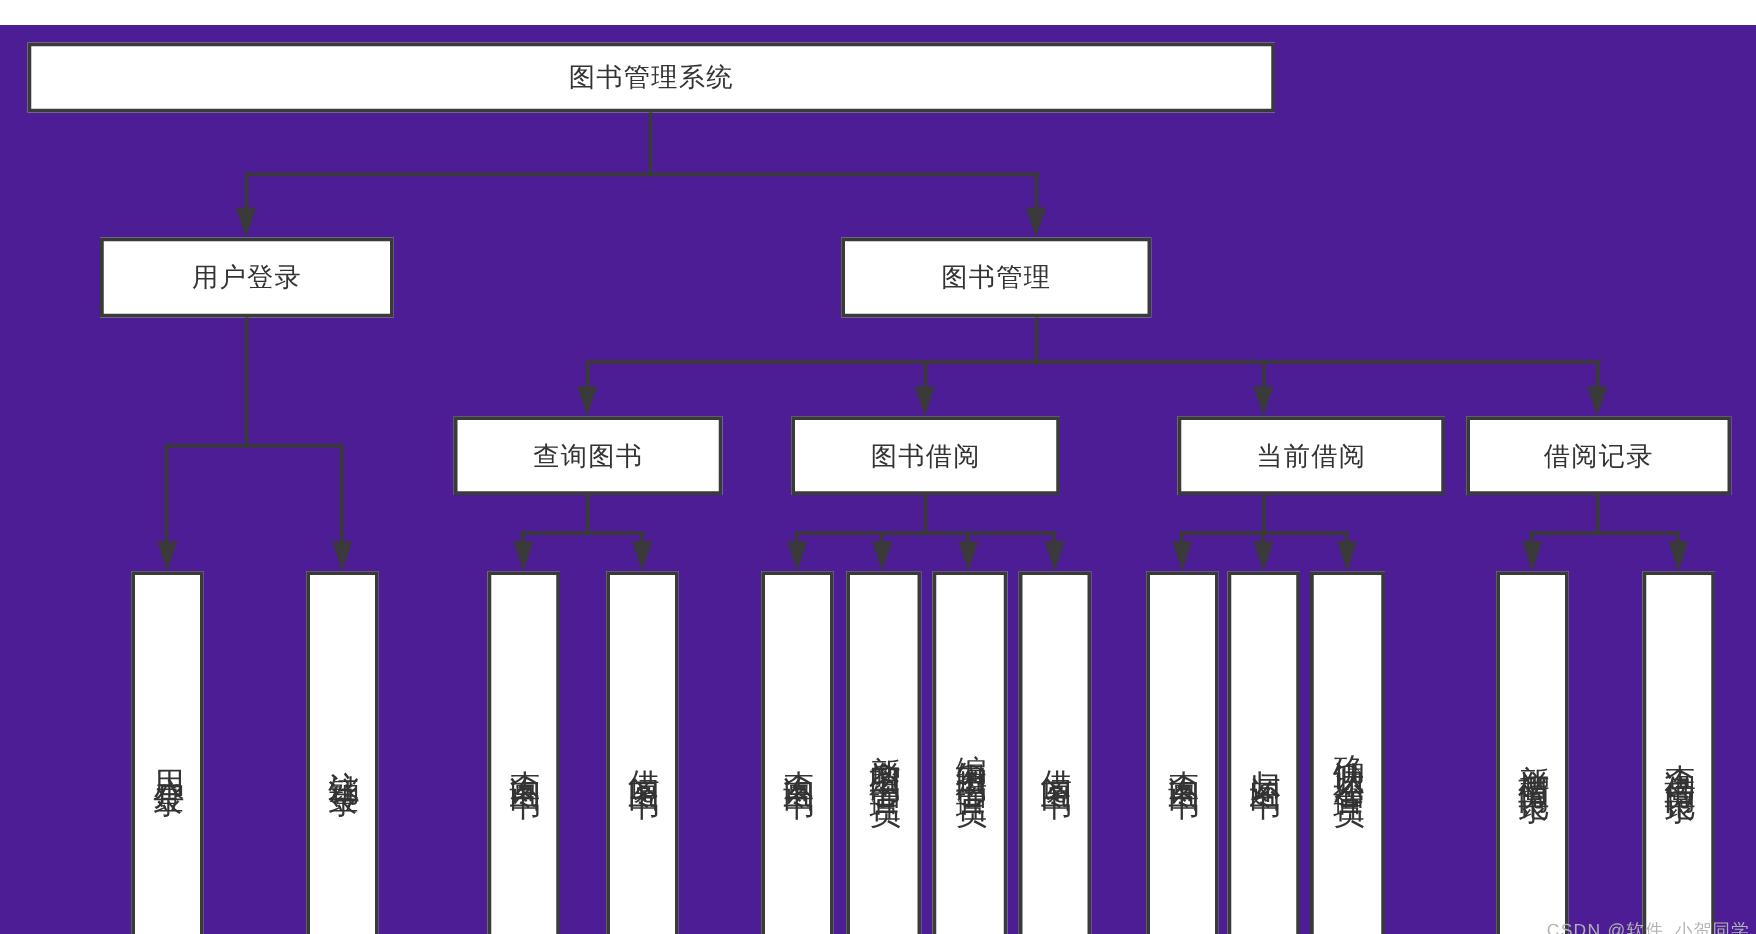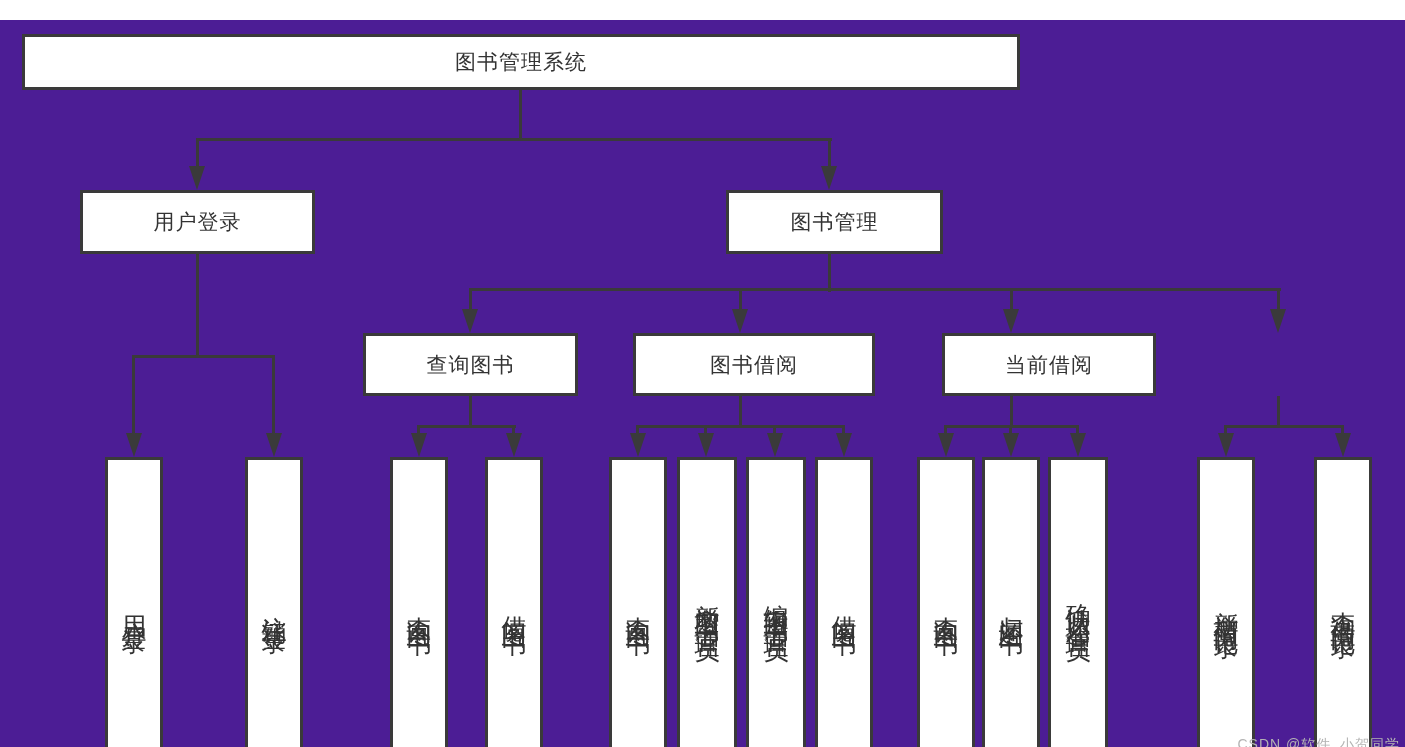--- a/index.html
+++ b/index.html
@@ -42,21 +42,21 @@
   <i class="lv" style="left:519px;top:70px;height:51px;"></i>
   <i class="lh" style="left:196px;top:118px;width:636px;"></i>
   <i class="lv" style="left:196px;top:118px;height:32px;"></i>
   <i class="ah" style="left:189px;top:146px;"></i>
   <i class="lv" style="left:828px;top:118px;height:32px;"></i>
   <i class="ah" style="left:821px;top:146px;"></i>
 
   <div class="box" style="left:80px;top:170px;width:235px;height:64px;">
     <span class="hlabel">用户登录</span>
   </div>
-  <div class="box" style="left:726px;top:170px;width:217px;height:64px;">
+  <div class="box" style="left:673px;top:170px;width:248px;height:64px;">
     <span class="hlabel">图书管理</span>
   </div>
 
   <i class="lv" style="left:196px;top:234px;height:104px;"></i>
   <i class="lh" style="left:132px;top:335px;width:143px;"></i>
   <i class="lv" style="left:132px;top:335px;height:80px;"></i>
   <i class="ah" style="left:126px;top:413px;"></i>
   <i class="lv" style="left:272px;top:335px;height:80px;"></i>
   <i class="ah" style="left:266px;top:413px;"></i>
 
@@ -67,25 +67,28 @@
   <i class="lv" style="left:739px;top:268px;height:24px;"></i>
   <i class="ah" style="left:732px;top:289px;"></i>
   <i class="lv" style="left:1010px;top:268px;height:24px;"></i>
   <i class="ah" style="left:1003px;top:289px;"></i>
   <i class="lv" style="left:1277px;top:268px;height:24px;"></i>
   <i class="ah" style="left:1270px;top:289px;"></i>
 
   <div class="box" style="left:363px;top:313px;width:215px;height:63px;">
     <span class="hlabel">查询图书</span>
   </div>
-  <div class="box" style="left:633px;top:313px;width:242px;height:63px;justify-content:center;">
+  <div class="box" style="left:633px;top:313px;width:215px;height:63px;justify-content:center;">
     <span class="hlabel">图书借阅</span>
   </div>
   <div class="box" style="left:942px;top:313px;width:214px;height:63px;">
     <span class="hlabel">当前借阅</span>
+  </div>
+  <div class="box" style="left:1173px;top:313px;width:212px;height:63px;">
+    <span class="hlabel">借阅记录</span>
   </div>
 
   <i class="lv" style="left:469px;top:376px;height:31px;"></i>
   <i class="lh" style="left:417px;top:405px;width:99px;"></i>
   <i class="lv" style="left:417px;top:405px;height:12px;"></i>
   <i class="ah" style="left:411px;top:413px;"></i>
   <i class="lv" style="left:512px;top:405px;height:12px;"></i>
   <i class="ah" style="left:506px;top:413px;"></i>
 
   <i class="lv" style="left:739px;top:376px;height:31px;"></i>

